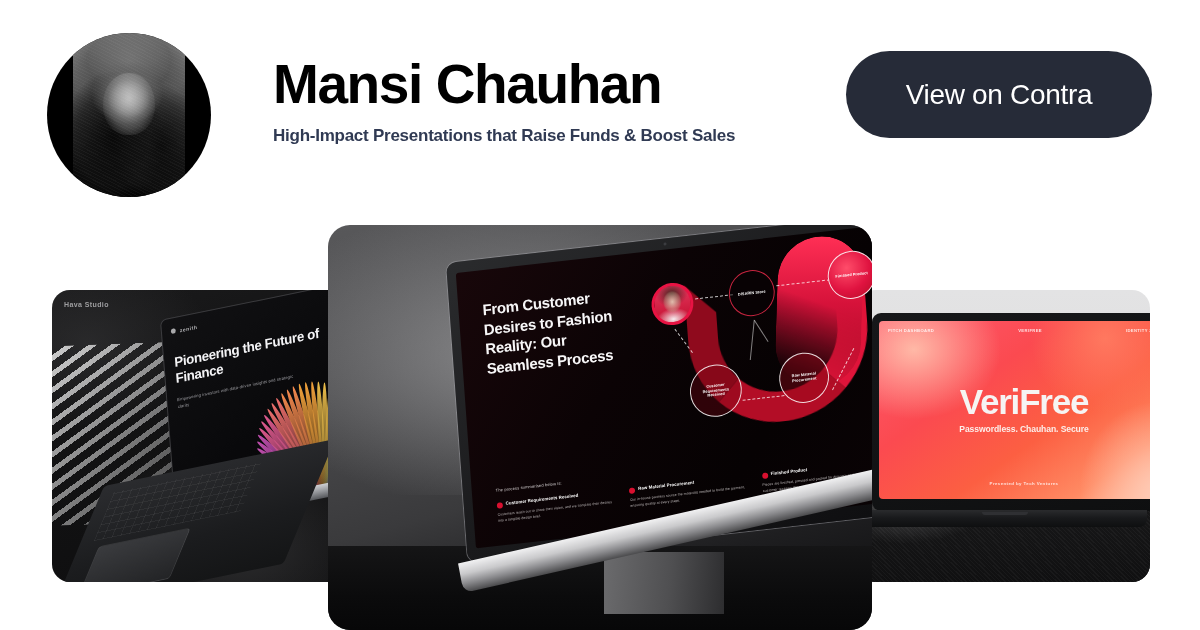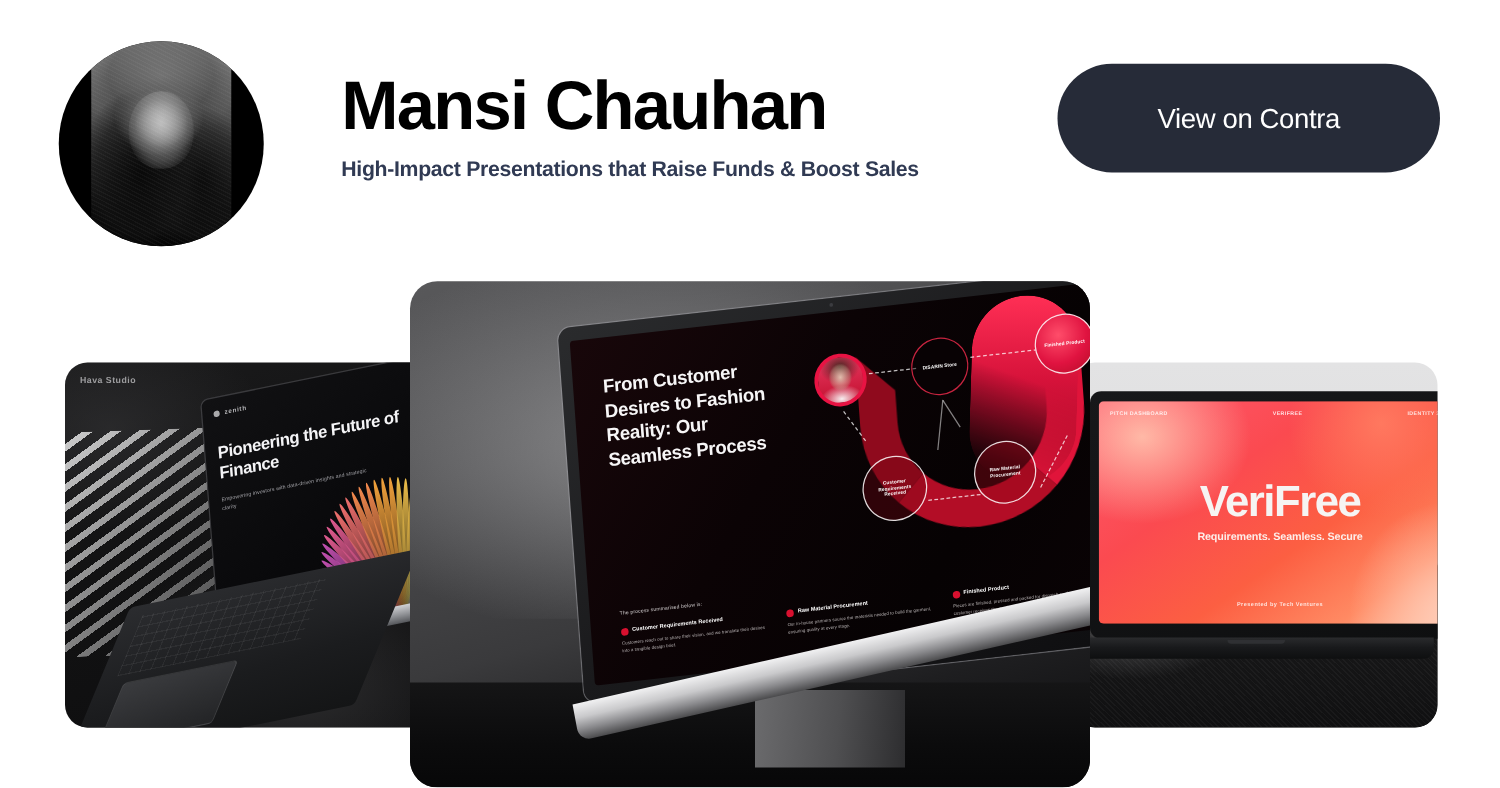--- a/index.html
+++ b/index.html
@@ -47,21 +47,21 @@
   .tagline{
     margin:10px 0 0 0;font-size:17px;font-weight:700;color:#303a53;
     line-height:1.52;letter-spacing:-.25px;max-width:490px;
   }
 
   .cta{
     position:absolute;left:846px;top:51px;width:306px;height:87px;
     background:#262b38;border-radius:44px;border:none;cursor:pointer;
     display:flex;align-items:center;justify-content:center;padding:0;
   }
-  .cta-label{font-size:22px;font-weight:500;color:#ffffff;letter-spacing:-.3px;}
+  .cta-label{font-size:28px;font-weight:500;color:#ffffff;letter-spacing:-.3px;}
 
   
   .gallery{position:absolute;left:0;top:225px;width:1200px;height:405px;}
 
   .card{position:absolute;overflow:hidden;border-radius:18px;}
 
   
   .card-left{
     left:52px;top:65px;width:300px;height:292px;
     background:linear-gradient(160deg,#1b1b1c 0%,#121213 45%,#0d0d0e 100%);
@@ -379,21 +379,21 @@
       <div class="lap-r">
         <div class="lap-r-lid">
           <div class="lap-r-screen">
             <div class="rs-top">
               <span>PITCH DASHBOARD</span>
               <span>VERIFREE</span>
               <span>IDENTITY 2025</span>
             </div>
             <div class="rs-center">
               <div class="rs-title">VeriFree</div>
-              <div class="rs-sub">Requirements. Seamless. Secure</div>
+              <div class="rs-sub">Passwordless. Chauhan. Secure</div>
             </div>
             <div class="rs-foot">Presented by Tech Ventures</div>
           </div>
         </div>
         <div class="lap-r-base">
           <div class="lap-r-notch"></div>
         </div>
       </div>
     </div>
 

